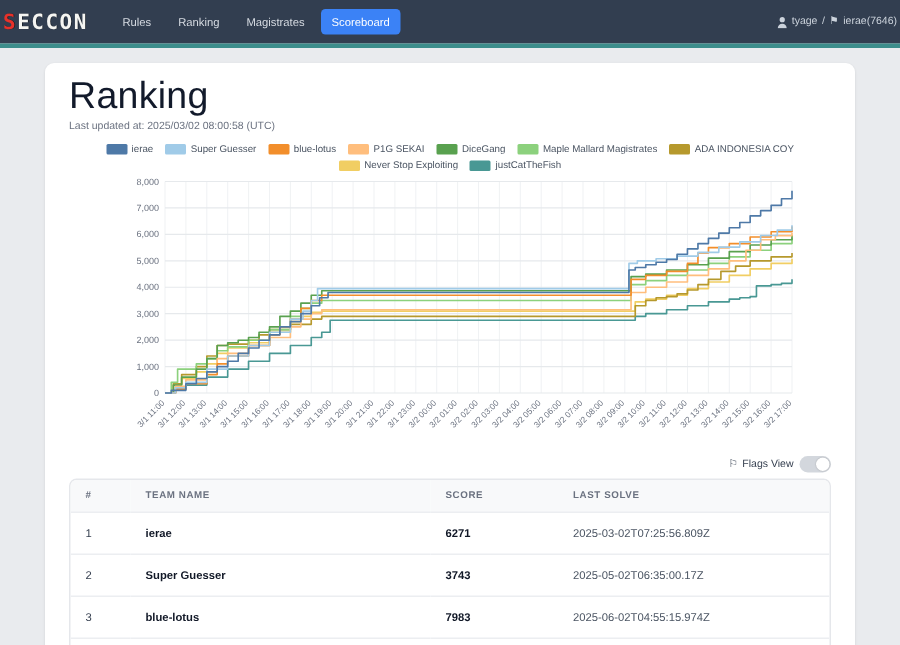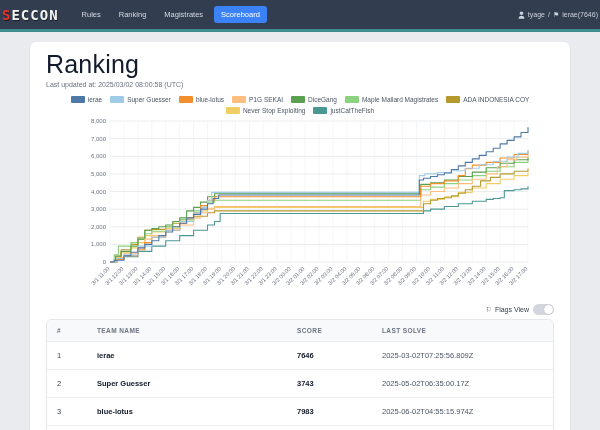--- a/index.html
+++ b/index.html
@@ -246,21 +246,21 @@
               <th>#</th>
               <th>TEAM NAME</th>
               <th>SCORE</th>
               <th>LAST SOLVE</th>
             </tr>
           </thead>
         <tbody id="tbody">
             <tr>
               <td class="rank">1</td>
               <td class="team">ierae</td>
-              <td class="score">7646</td>
+              <td class="score">6271</td>
               <td class="solve">2025-03-02T07:25:56.809Z</td>
             </tr>
             <tr>
               <td class="rank">2</td>
               <td class="team">Super Guesser</td>
               <td class="score">3743</td>
               <td class="solve">2025-05-02T06:35:00.17Z</td>
             </tr>
             <tr>
               <td class="rank">3</td>

